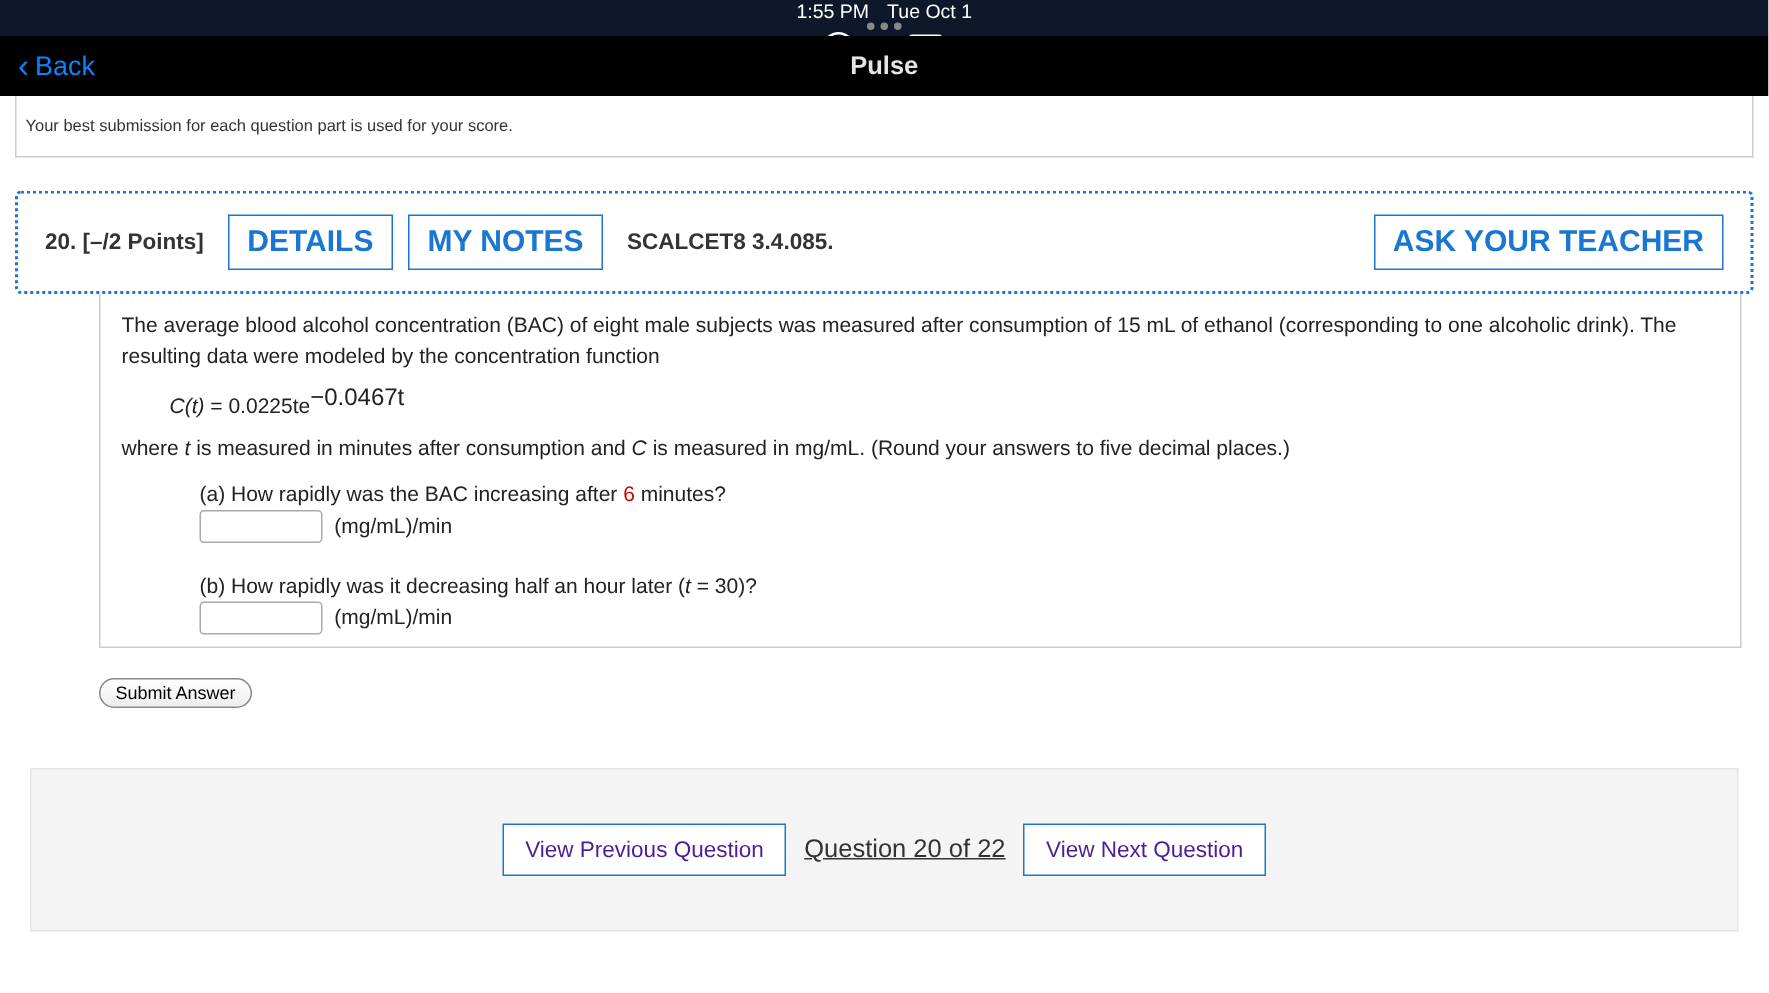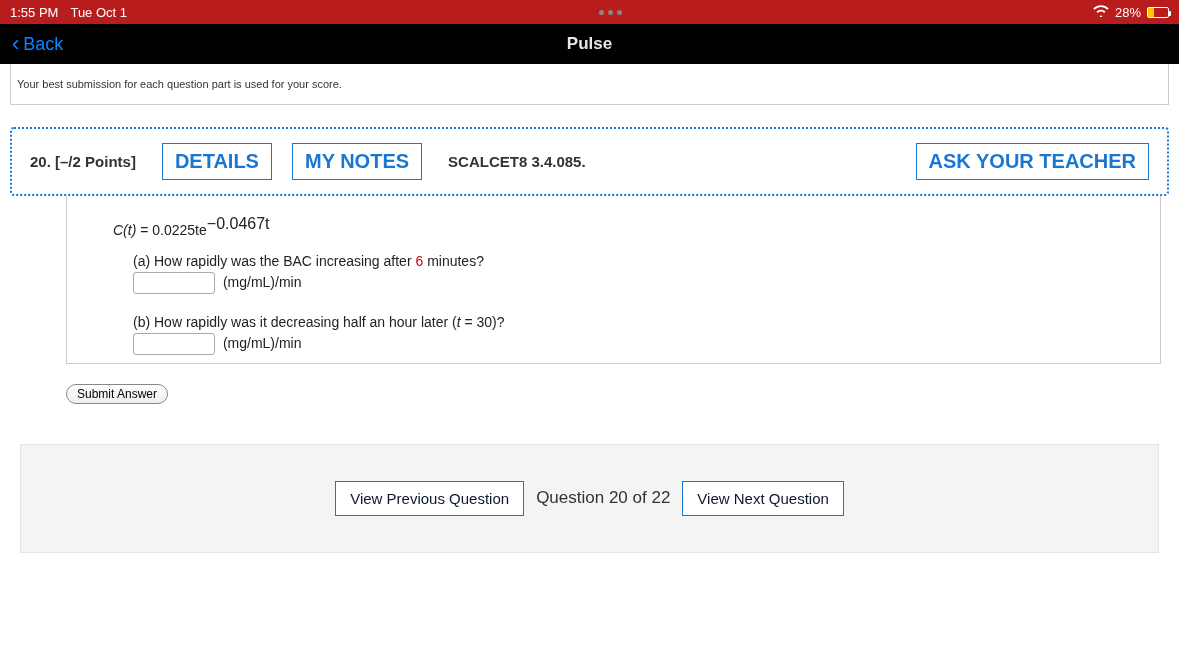--- a/index.html
+++ b/index.html
@@ -6,28 +6,29 @@
   body {
     font-family: -apple-system, BlinkMacSystemFont, "Segoe UI", Arial, sans-serif;
     background: #fff;
     width: 1179px;
     height: 662px;
     overflow: hidden;
     position: relative;
     color: #333;
   }
   .status-bar {
-    background: #b91c1c;
+    background: #0f172a;
     color: #fff;
     height: 24px;
     display: flex;
     align-items: center;
     justify-content: space-between;
     font-size: 13px;
     padding: 0 10px;
+    flex-direction: column;
   }
   .status-left { display: flex; gap: 12px; align-items: center; }
   .status-center { display: flex; gap: 4px; }
   .dot { width: 5px; height: 5px; border-radius: 50%; background: #888; }
   .status-right { display: flex; align-items: center; gap: 6px; }
   .wifi-icon { font-size: 14px; }
   .battery {
     width: 22px; height: 11px; border: 1px solid #fff; border-radius: 2px;
     position: relative;
   }
@@ -72,21 +73,21 @@
     padding: 14px 6px;
     font-size: 11px;
   }
   .question-header {
     border: 2px dotted #1976d2;
     border-radius: 4px;
     margin-top: 22px;
     padding: 14px 18px;
     display: flex;
     align-items: center;
-    gap: 20px;
+    gap: 10px;
     justify-content: flex-end;
   }
   .qnum { font-weight: bold; font-size: 15px; margin-right: 6px; }
   .outline-btn {
     border: 1px solid #1976d2;
     color: #1976d2;
     padding: 6px 12px;
     font-size: 20px;
     font-weight: 600;
     cursor: pointer;
@@ -132,27 +133,27 @@
     margin: 30px 10px 0 10px;
     padding: 36px 0;
     display: flex;
     justify-content: center;
     align-items: center;
     gap: 12px;
     border: 1px solid #e5e5e5;
   }
   .pager-btn {
     border: 1px solid #1976d2;
-    color: #0f172a;
+    color: #4c1d95;
     background: #fff;
     padding: 8px 14px;
     font-size: 15px;
     cursor: pointer;
   }
-  .pager-text { font-size: 17px; color: #333; }
+  .pager-text { font-size: 17px; color: #333; text-decoration: underline; }
 </style>
 </head>
 <body>
 
 <div class="status-bar">
   <div class="status-left">
     <span>1:55 PM</span>
     <span>Tue Oct 1</span>
   </div>
   <div class="status-center">
@@ -190,27 +191,31 @@
       <span>[–/2 Points]</span>
     </span>
     <button class="outline-btn">DETAILS</button>
     <button class="outline-btn">MY NOTES</button>
     <span class="qref">SCALCET8 3.4.085.</span>
     <span class="spacer-flex"></span>
     <button class="outline-btn">ASK YOUR TEACHER</button>
   </div>
 
   <div class="question-body">
+    <div>The average blood alcohol concentration (BAC) of eight male subjects was measured after consumption of 15 mL of ethanol (corresponding to one alcoholic drink). The resulting data were modeled by the concentration function</div>
 
     <div class="formula">
       <span>C(t)</span>
       <span class="norm"> = </span>
       <span class="norm">0.0225te</span><sup>−0.0467t</sup>
     </div>
 
+    <div>
+      <span>where </span><span class="ital">t</span><span> is measured in minutes after consumption and </span><span class="ital">C</span><span> is measured in mg/mL. (Round your answers to five decimal places.)</span>
+    </div>
 
     <div class="sub-q">
       <div>
         <span>(a) How rapidly was the BAC increasing after </span><span class="red">6</span><span> minutes?</span>
       </div>
       <div>
         <input class="ans-input" type="text" style="">
         <span class="unit-label">(mg/mL)/min</span>
       </div>
     </div>

